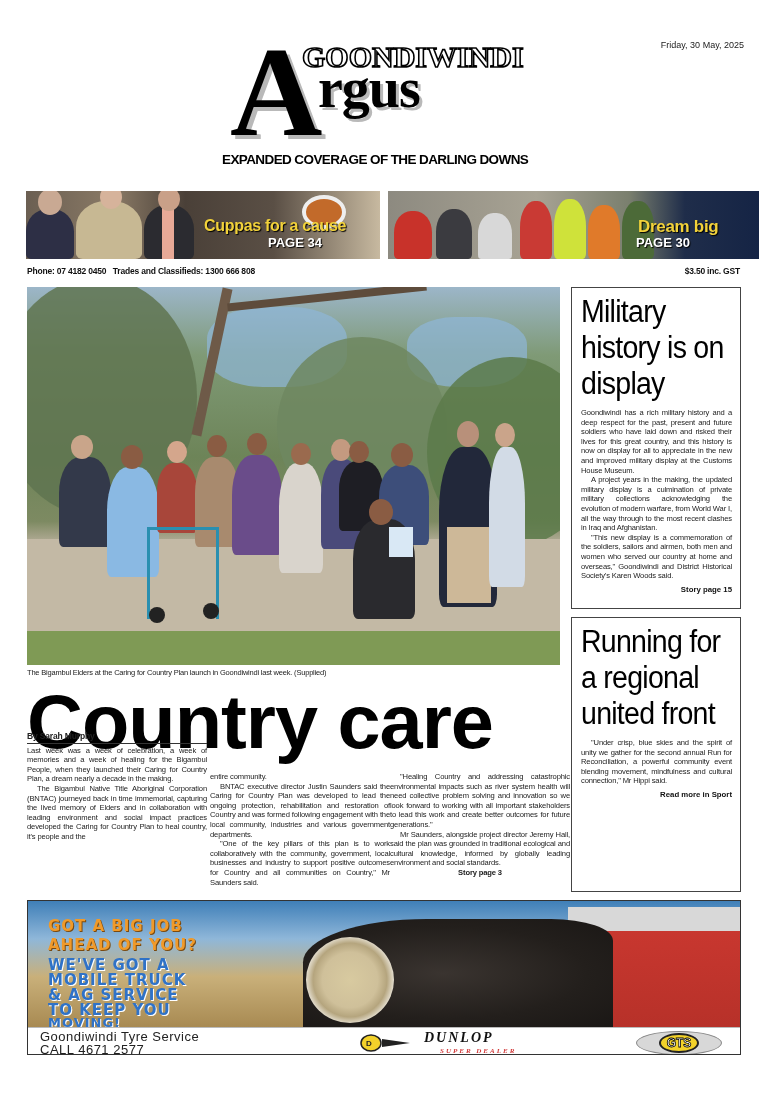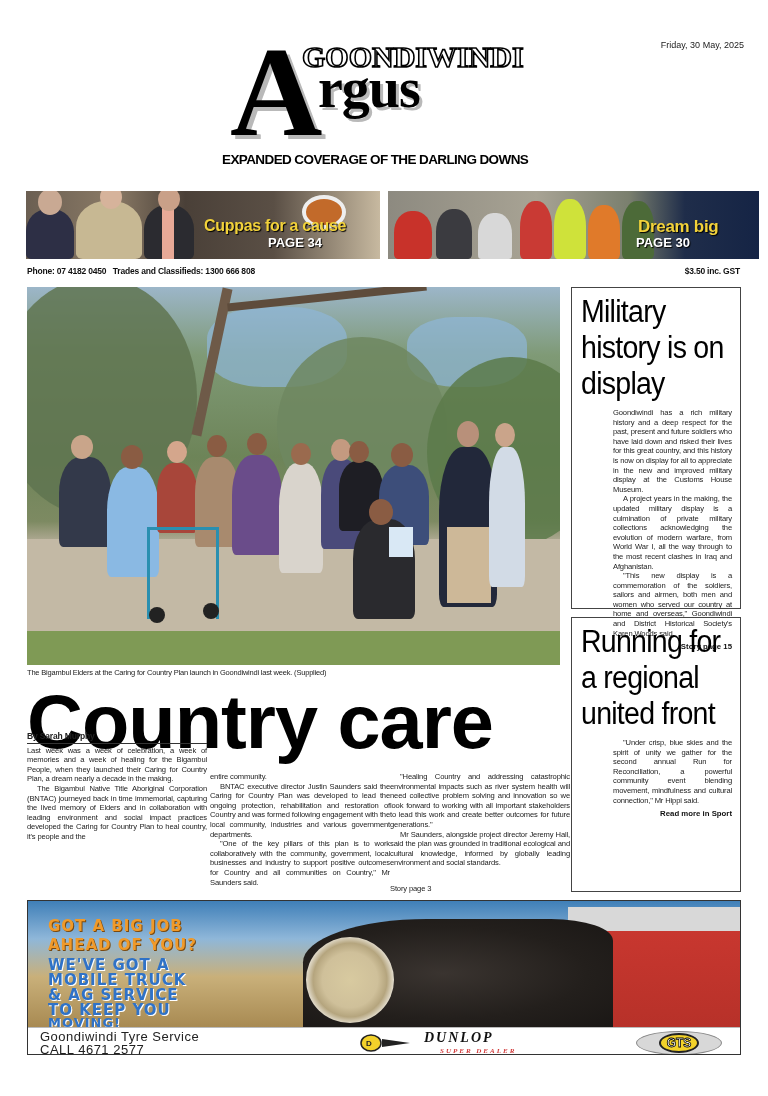--- a/index.html
+++ b/index.html
@@ -38,26 +38,26 @@
     .caption { position: absolute; left: 27px; top: 668px; font-size: 7.5px; color: #222; letter-spacing: -0.2px; }
 
     
     .headline { position: absolute; left: 27px; top: 684px; font-family: "Liberation Sans", sans-serif; font-weight: 900; font-size: 76px; line-height: 1; letter-spacing: -1px; color: #000; transform: scaleX(1.02); transform-origin: left; }
 
     
     .col { position: absolute; top: 732px; width: 180px; font-size: 7.6px; line-height: 9.6px; color: #222; text-align: justify; letter-spacing: -0.15px; }
     .col p { text-indent: 10px; }
     .col p.noindent { text-indent: 0; }
     .byline { font-weight: bold; font-size: 8.5px; border-bottom: 1px solid #333; padding-bottom: 1px; margin-bottom: 2px; display: block; }
-    .story-ref { font-weight: normal; text-align: left; margin-top: 16px; text-indent: 0 !important; }
+    .story-ref { font-weight: bold; text-align: center; margin-top: 0; text-indent: 0 !important; }
 
     
     .sidebox { position: absolute; left: 571px; width: 170px; border: 1.5px solid #444; padding: 6px 8px 6px 9px; }
     .sidebox h2 { font-family: "Liberation Sans", sans-serif; font-weight: normal; font-size: 31px; line-height: 36px; color: #000; letter-spacing: -0.8px; transform: scaleX(0.92); transform-origin: left; width: 170px; }
-    .sidebox .body { font-size: 7.6px; line-height: 9.6px; color: #222; text-align: justify; margin-top: 6px; letter-spacing: -0.15px; margin-left: 32px; }
+    .sidebox .body { font-size: 7.6px; line-height: 9.6px; color: #222; text-align: justify; margin-top: 6px; letter-spacing: -0.15px; }
     .sidebox .body p { text-indent: 10px; }
     .sidebox .body p.noindent { text-indent: 0; }
     .sidebox .ref { font-weight: bold; font-size: 7.8px; text-align: right; margin-top: 4px; }
 
     
     .ad { position: absolute; left: 27px; top: 900px; width: 714px; height: 155px; border: 1.5px solid #333; overflow: hidden; background: #ef4444; }
     .ad-img { position: absolute; left: 0; top: 0; width: 714px; height: 126px;
       background: linear-gradient(180deg, #3f7fb8 0%, #8fb7d9 30%, #c9b07a 60%, #a88a52 100%); }
     .ad-tyre { position: absolute; left: 275px; top: 18px; width: 310px; height: 108px; background: radial-gradient(ellipse at 45% 50%, #3a3430 0%, #231f1c 60%, #1a1715 100%); border-radius: 40% 20% 0 0; }
     .ad-rim { position: absolute; left: 278px; top: 36px; width: 88px; height: 86px; border-radius: 50%; background: radial-gradient(circle, #d8caa0 0%, #cfc09a 45%, #b5a57e 60%, #e6e0d2 72%, #d9d4c8 100%); }

